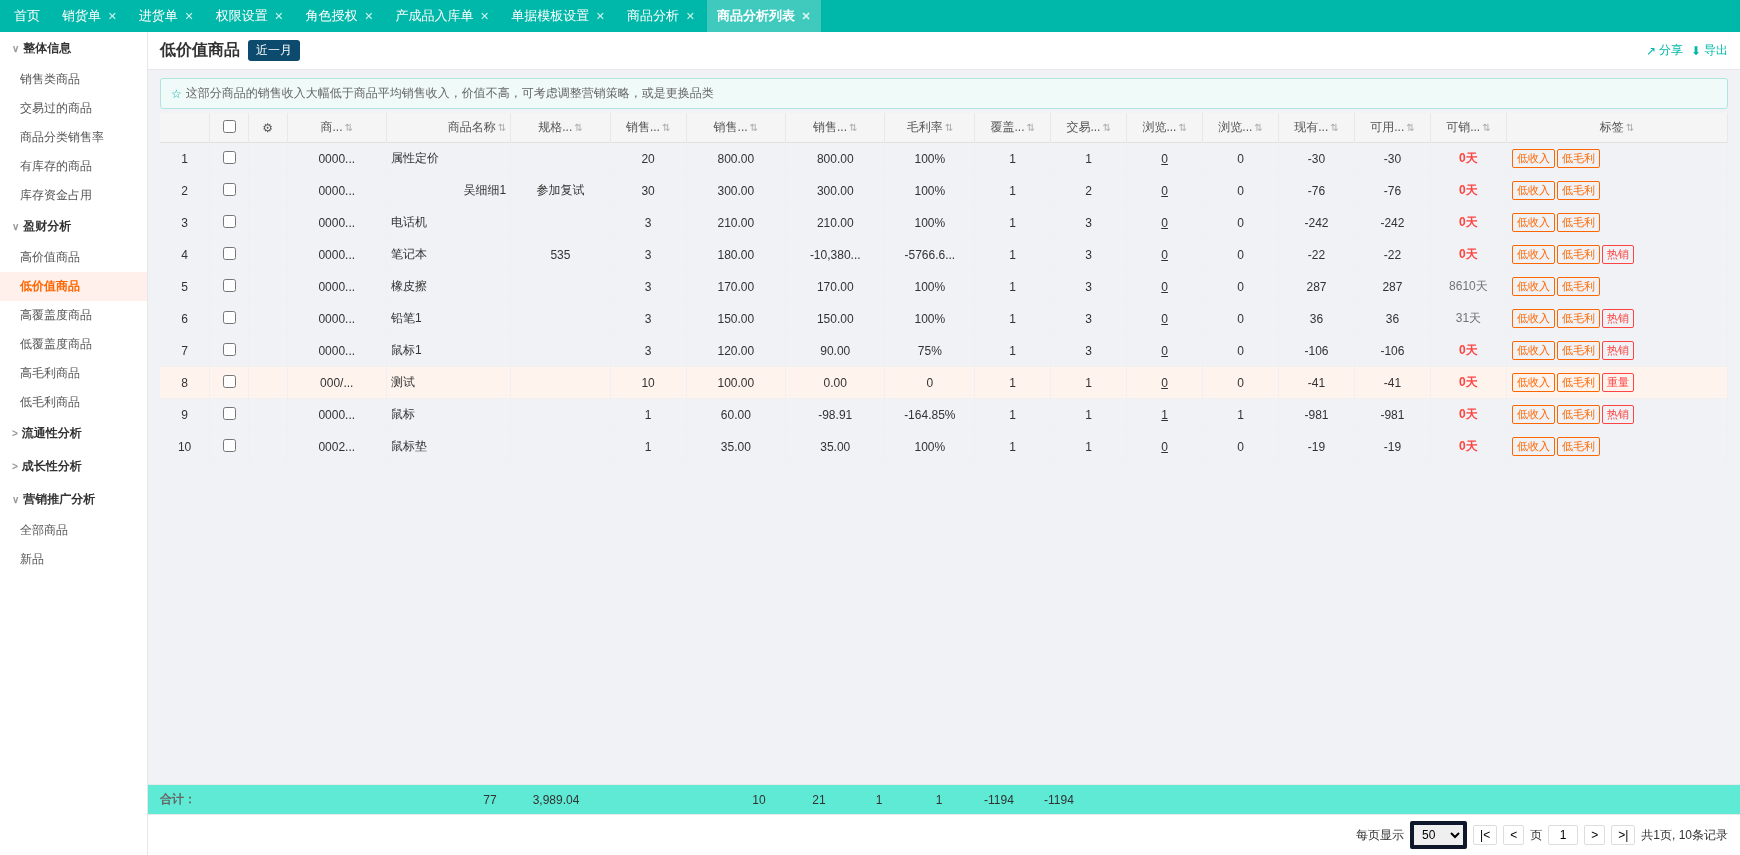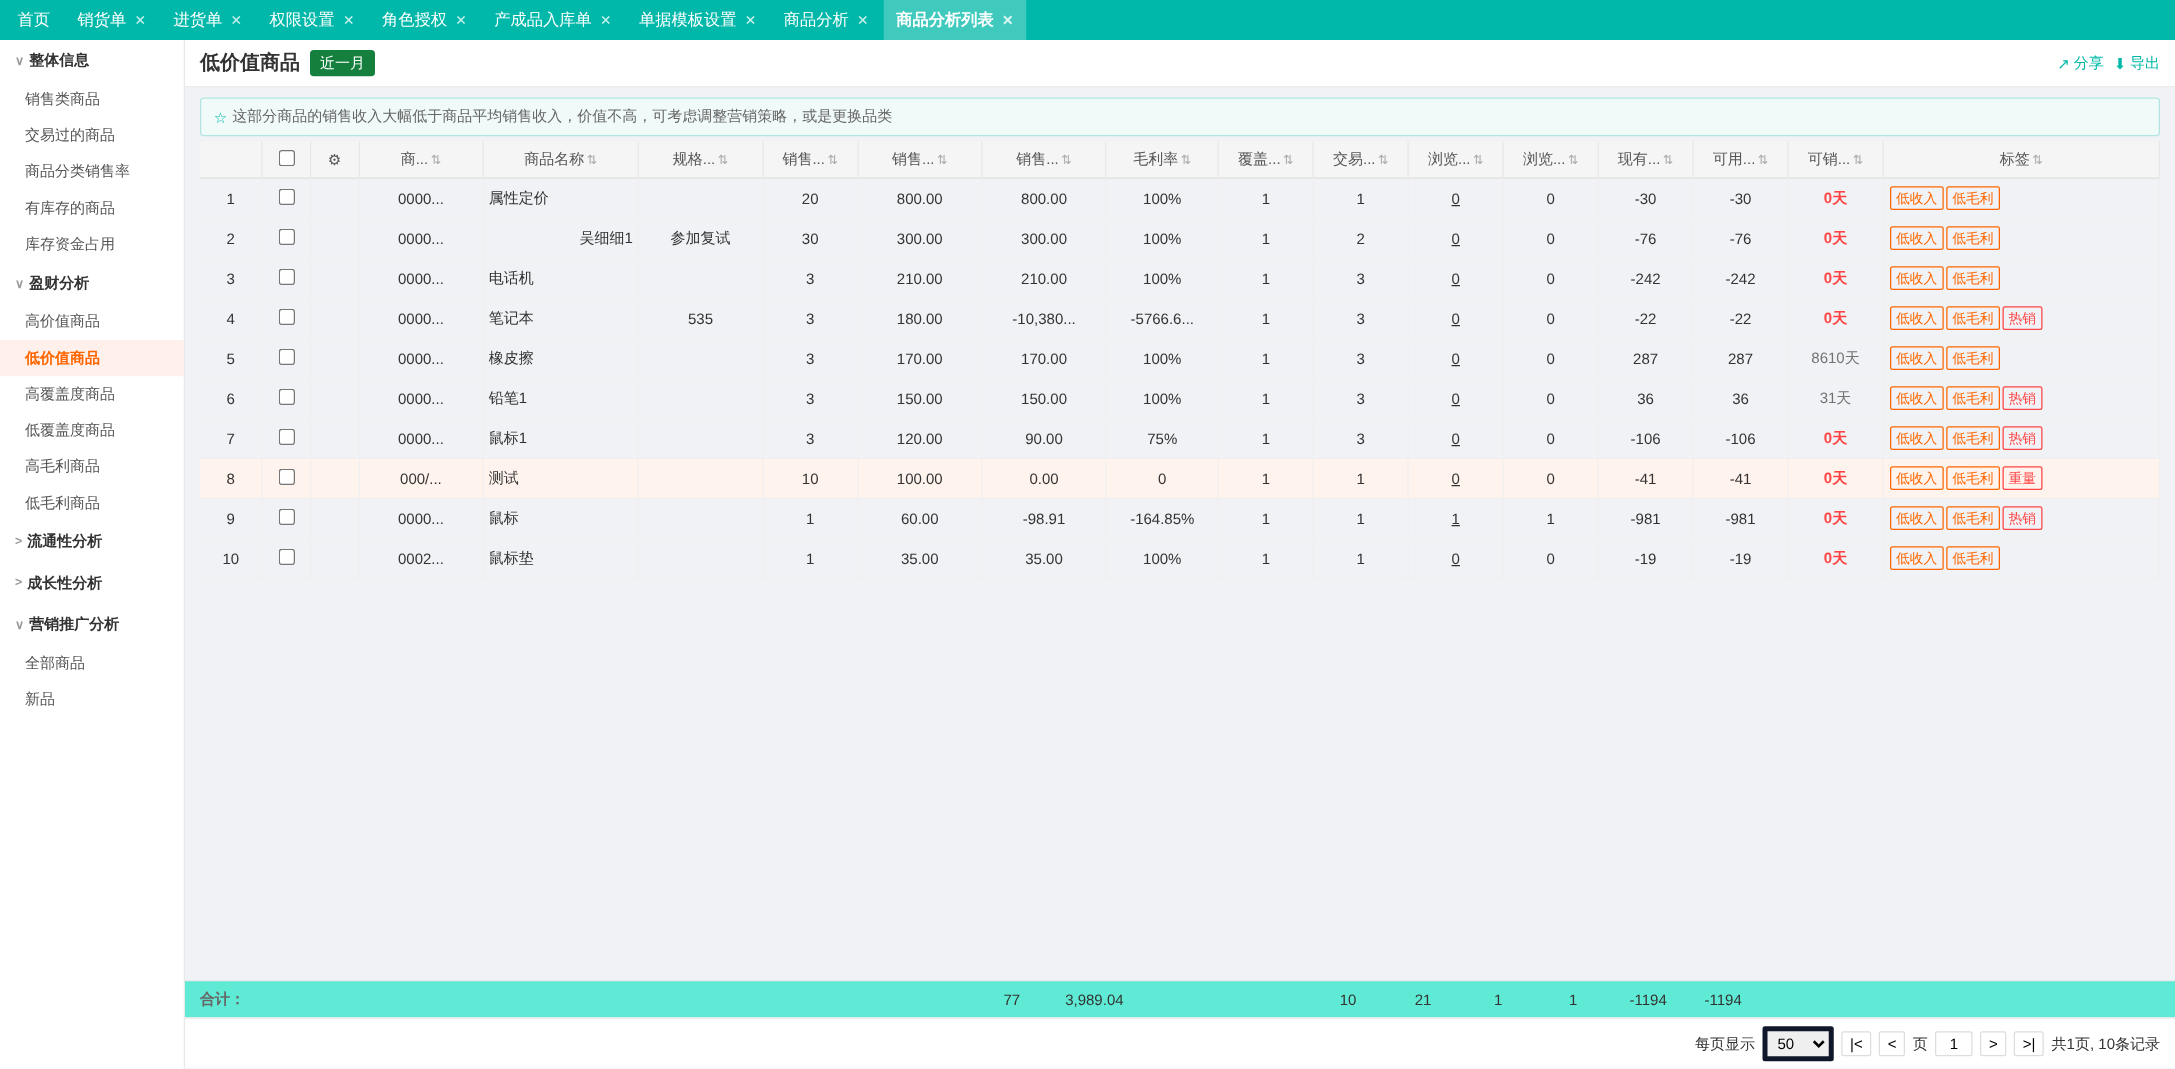--- a/index.html
+++ b/index.html
@@ -74,21 +74,21 @@
       background: #fff;
       border-bottom: 1px solid #e8e8e8;
       gap: 8px;
     }
     .page-title {
       font-size: 16px;
       font-weight: bold;
       color: #333;
     }
     .period-btn {
-      background: #15803d;
+      background: #0c4a6e;
       color: #fff;
       border: none;
       border-radius: 3px;
       padding: 2px 8px;
       font-size: 12px;
       cursor: pointer;
     }
     .search-box {
       display: flex;
       align-items: center;
@@ -191,21 +191,20 @@
       padding: 6px 12px;
       display: flex;
       align-items: center;
       font-size: 12px;
     }
     .footer-total .label { min-width: 120px; color: #666; font-weight: bold; }
     .footer-total .values {
       display: flex;
       gap: 0;
       flex: 1;
-      justify-content: center;
     }
     .footer-val {
       text-align: center;
       min-width: 60px;
       padding: 0 4px;
     }
 
     
     .pagination {
       display: flex;
@@ -241,21 +240,21 @@
       border-radius: 2px;
     }
 
     
     .table-area::-webkit-scrollbar { height: 6px; width: 6px; }
     .table-area::-webkit-scrollbar-thumb { background: #ccc; border-radius: 3px; }
 
     .col-num { width: 36px; }
     .col-check { width: 28px; }
     .col-code { width: 72px; }
-    .col-name { width: 90px; text-align: center; }
+    .col-name { width: 90px; text-align: right; }
     .col-spec { width: 72px; }
     .col-sales-qty { width: 55px; }
     .col-sales-amt { width: 72px; }
     .col-sales-cost { width: 72px; }
     .col-margin { width: 65px; }
     .col-cover { width: 55px; }
     .col-trade { width: 55px; }
     .col-browse1 { width: 55px; }
     .col-browse2 { width: 55px; }
     .col-stock { width: 55px; }

